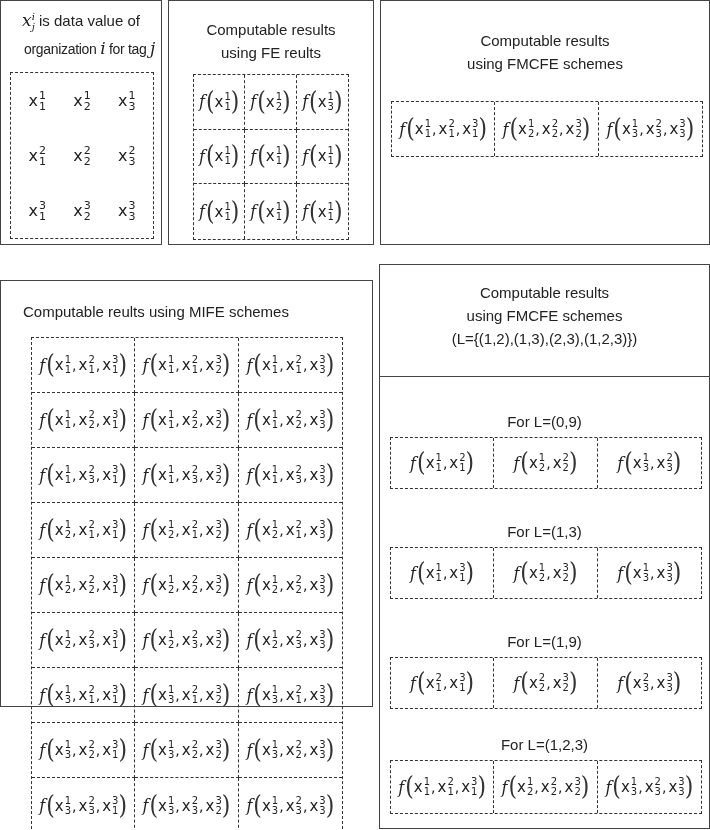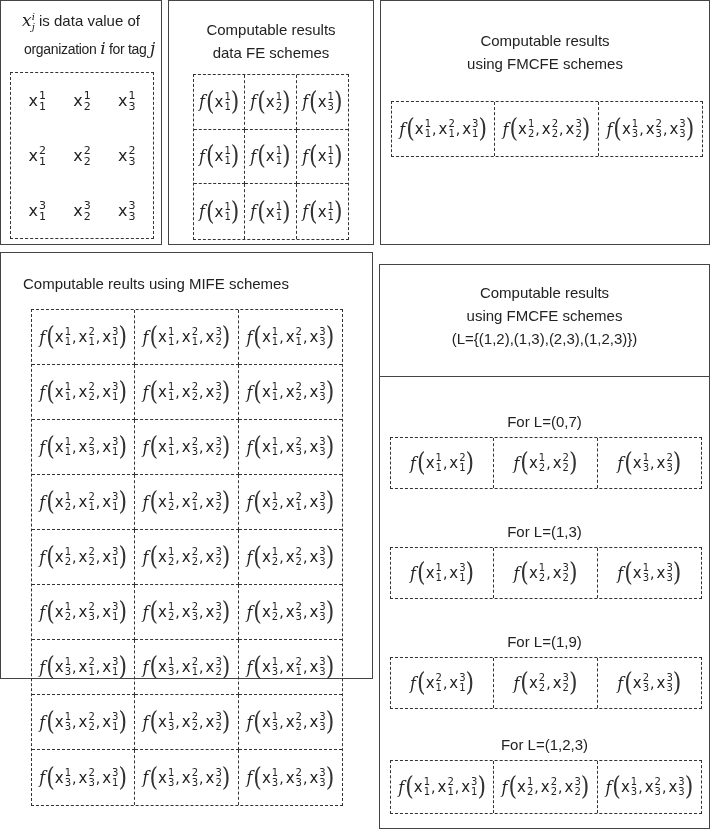--- a/index.html
+++ b/index.html
@@ -119,21 +119,21 @@
             <span>3</span>
             <span>3</span>
           </span>
         </span>
       </div>
     </div>
 </div>
 
 <div class="panel" style="left:168px;top:0;width:206px;height:245px;">
   <div class="title" style="top:18px;">Computable  results</div>
-  <div class="title" style="top:41px;">data FE schemes</div>
+  <div class="title" style="top:41px;">using FE reults</div>
   <div class="grid" id="fe-grid" style="left:24px;top:73px;width:156px;height:166px;grid-template-columns:repeat(3,1fr);grid-template-rows:repeat(3,1fr);">
       <div class="cell">
         <span class="plain">
           <span class="fn">f</span>
           <span class="paren">(</span>
           <span class="var">
             <span class="x">x</span>
             <span class="ss">
               <span>1</span>
               <span>1</span>
@@ -347,21 +347,21 @@
               <span>3</span>
               <span>3</span>
             </span>
           </span>
           <span class="paren">)</span>
         </span>
       </div>
     </div>
 </div>
 
-<div class="panel" style="left:0;top:252px;width:373px;height:427px;">
+<div class="panel" style="left:0;top:280px;width:373px;height:427px;">
   <div class="title left" style="top:20px;left:22px;">Computable reults using MIFE schemes</div>
   <div class="grid" id="mife-grid" style="left:30px;top:56px;width:312px;height:497px;grid-template-columns:repeat(3,1fr);grid-template-rows:repeat(9,1fr);">
       <div class="cell">
         <span class="plain">
           <span class="fn">f</span>
           <span class="paren">(</span>
           <span class="var">
             <span class="x">x</span>
             <span class="ss">
               <span>1</span>
@@ -1169,21 +1169,21 @@
       </div>
     </div>
 </div>
 
 <div class="panel" style="left:379px;top:264px;width:331px;height:565px;">
   <div class="title" style="top:17px;">Computable results</div>
   <div class="title" style="top:40px;">using FMCFE schemes</div>
   <div class="title" style="top:63px;">(L={(1,2),(1,3),(2,3),(1,2,3)})</div>
   <div class="hr" style="top:111px;"></div>
 
-  <div class="sub-title" style="top:148px;">For L=(0,7)</div>
+  <div class="sub-title" style="top:148px;">For L=(0,9)</div>
   <div class="grid fm" style="left:10px;top:172px;width:312px;height:52px;grid-template-columns:repeat(3,1fr);">
       <div class="cell lastrow">
         <span class="plain">
           <span class="fn">f</span>
           <span class="paren">(</span>
           <span class="var">
             <span class="x">x</span>
             <span class="ss">
               <span>1</span>
               <span>1</span>

